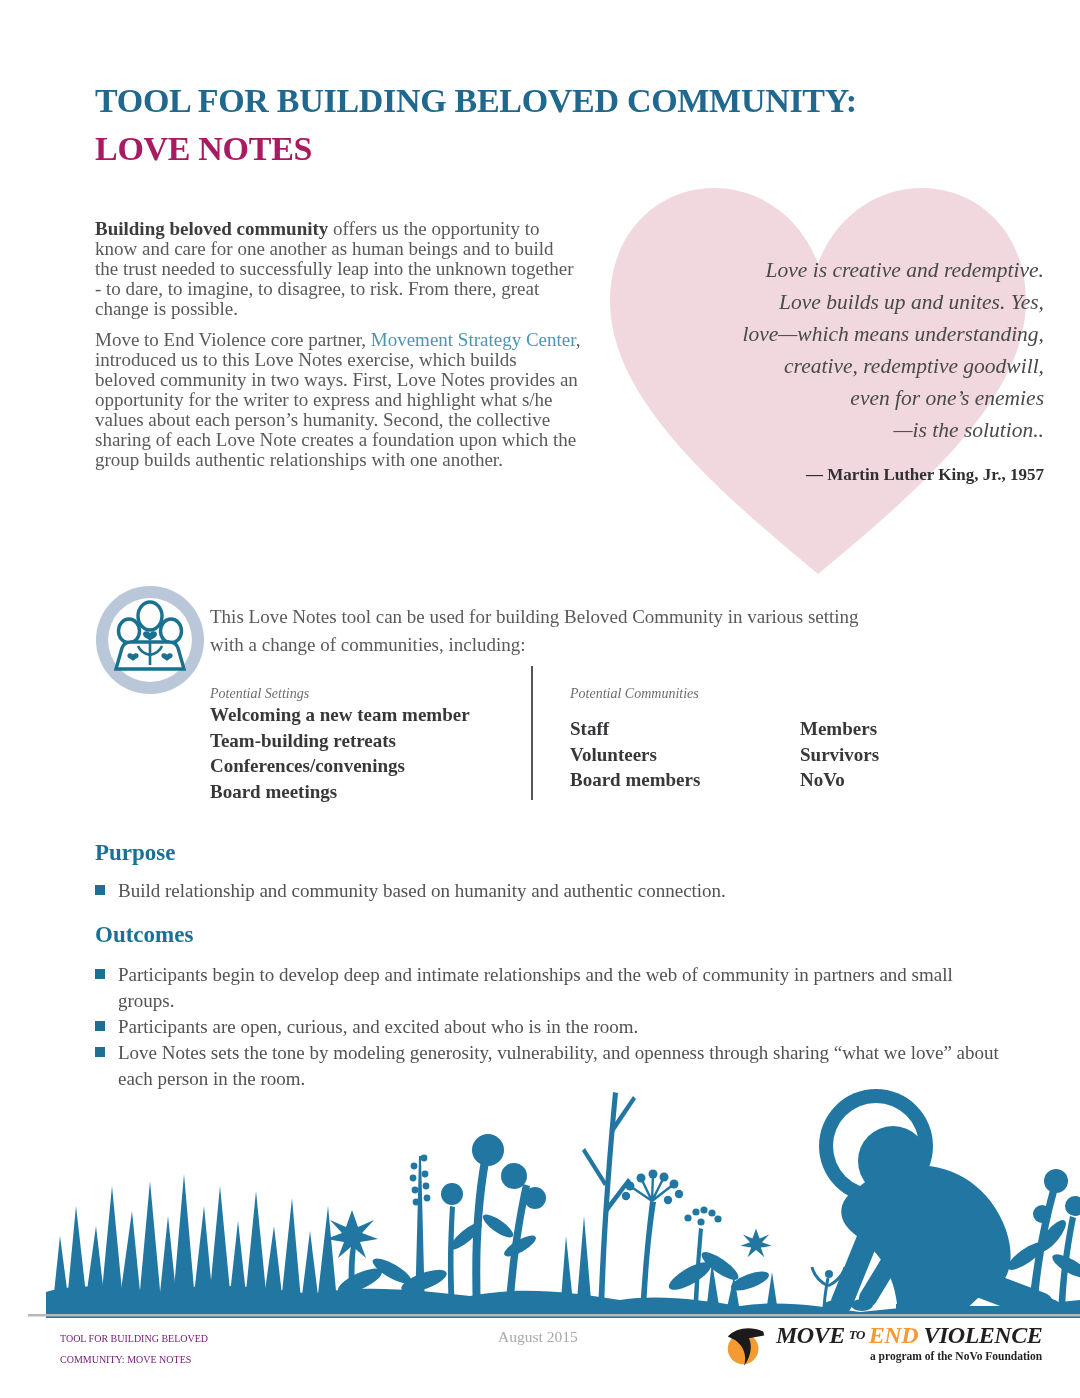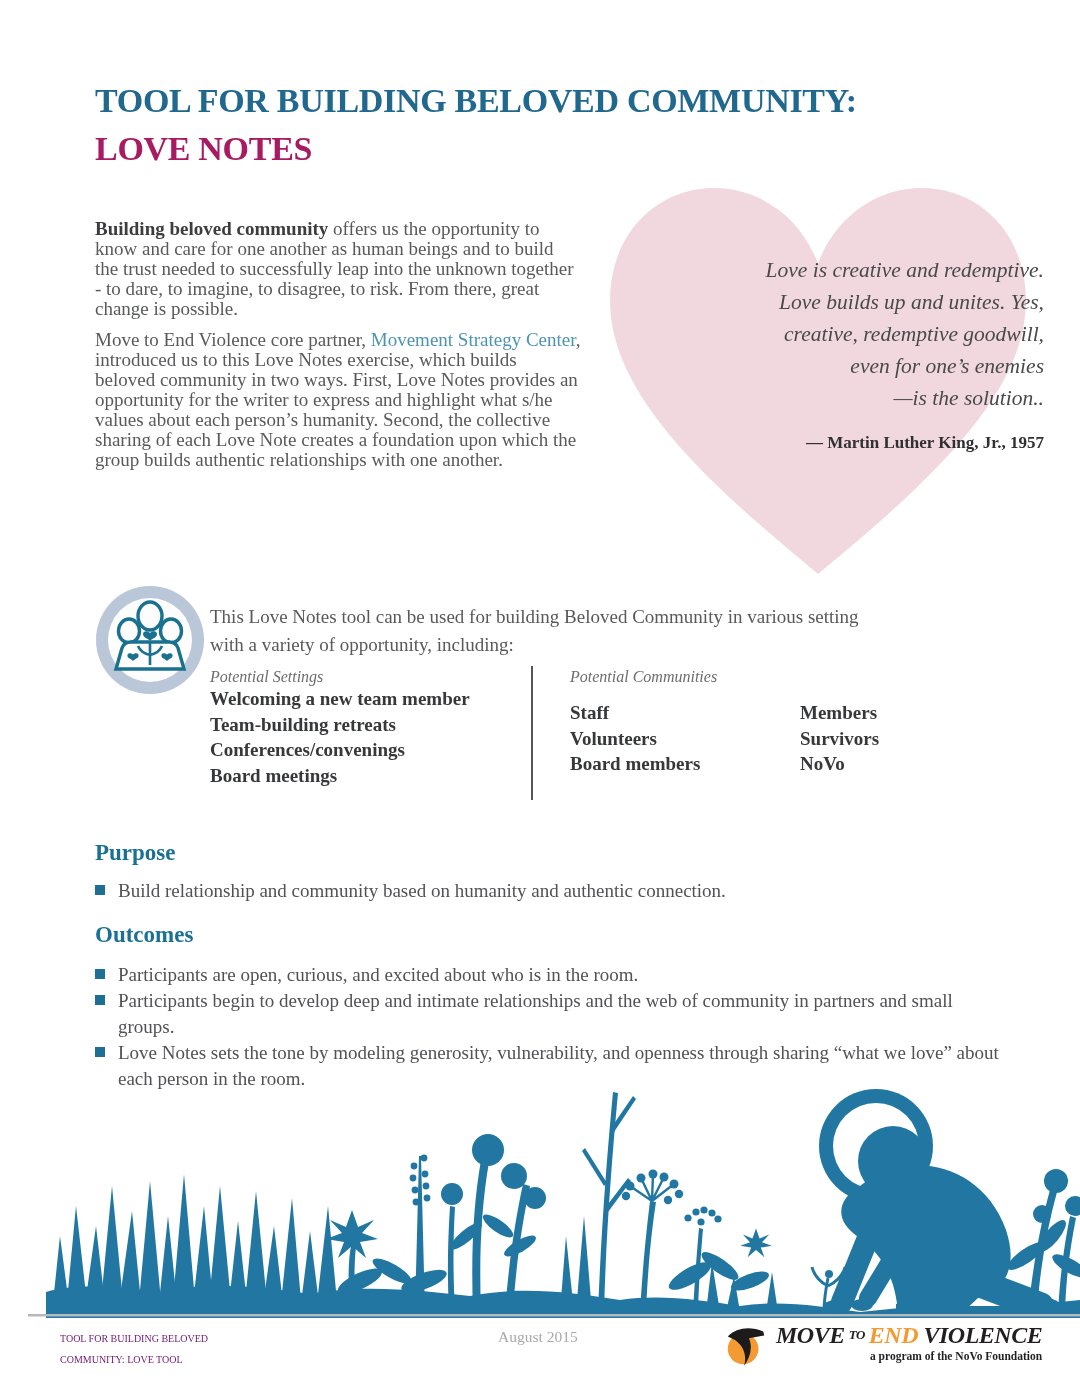--- a/index.html
+++ b/index.html
@@ -25,21 +25,21 @@
          font-size:21.5px;line-height:32px;color:#48494b;}
   .quote-attr{margin-top:13px;font-style:normal;font-weight:700;font-size:17px;color:#303032;}
 
   
   .usage-icon{position:absolute;left:95px;top:585px;width:110px;height:110px;}
   .usage-text{position:absolute;left:210px;top:603px;font-size:19px;line-height:28px;color:#58595b;}
 
   
   .settings-col{position:absolute;left:210px;top:668px;}
   .comms-col{position:absolute;left:570px;top:668px;width:450px;}
-  .col-head{font-style:italic;font-size:16px;color:#6b6c6e;}
+  .col-head{font-style:italic;font-size:14px;color:#6b6c6e;margin-top:18px;}
   .bold-item{font-weight:700;font-size:19px;line-height:25.5px;color:#37383a;}
   .settings-col .bold-item:first-of-type{margin-top:14px;}
   .comm-row{display:flex;margin-top:14px;}
   .comm-sub1{width:230px;}
   .vdivider{position:absolute;left:531px;top:666px;width:2px;height:134px;background:#55565a;}
 
   
   .sec-h{position:absolute;left:95px;margin:0;font-size:23px;font-weight:700;color:#1a7195;}
   .purpose-h{top:840px;}
   .outcomes-h{top:922px;}
@@ -78,20 +78,21 @@
     <p class="p2"><span>Move to End Violence core partner, </span><a class="link">Movement Strategy Center</a><span>, introduced us to this Love Notes exercise, which builds beloved community in two ways. First, Love Notes provides an opportunity for the writer to express and highlight what s/he values about each person’s humanity. Second, the collective sharing of each Love Note creates a foundation upon which the group builds authentic relationships with one another.</span></p>
   </div>
 
   <div class="heart-wrap">
     <svg class="heart-svg" viewBox="0 0 100 88" preserveAspectRatio="none">
       <path d="M50 85 C26 66 4 47 4 27 C4 12 15 3 27 3 C37 3 46 9 50 19 C54 9 63 3 73 3 C85 3 96 12 96 27 C96 47 74 66 50 85 Z" fill="#f1d8de"></path>
     </svg>
     <div class="quote">
       <div>Love is creative and redemptive.</div>
       <div>Love builds up and unites. Yes,</div>
+      <div>love—which means understanding,</div>
       <div>creative, redemptive goodwill,</div>
       <div>even for one’s enemies</div>
       <div>—is the solution..</div>
       <div class="quote-attr">— Martin Luther King, Jr., 1957</div>
     </div>
   </div>
 
   <div class="usage-icon">
     <svg viewBox="0 0 110 110" width="110" height="110">
       <circle cx="55" cy="55" r="54" fill="#b9c7d9"></circle>
@@ -107,21 +108,21 @@
       </g>
       <g fill="#19718f">
         <path d="M55 56 c -2 -3 -7 -3 -7 -7 c 0 -3 4 -4 7 -1 c 3 -3 7 -2 7 1 c 0 4 -5 4 -7 7 Z"></path>
         <path d="M38 76 c -1.6 -2.4 -5.6 -2.4 -5.6 -5.6 c 0 -2.4 3.2 -3.2 5.6 -0.8 c 2.4 -2.4 5.6 -1.6 5.6 0.8 c 0 3.2 -4 3.2 -5.6 5.6 Z"></path>
         <path d="M72 76 c -1.6 -2.4 -5.6 -2.4 -5.6 -5.6 c 0 -2.4 3.2 -3.2 5.6 -0.8 c 2.4 -2.4 5.6 -1.6 5.6 0.8 c 0 3.2 -4 3.2 -5.6 5.6 Z"></path>
       </g>
     </svg>
   </div>
   <div class="usage-text">
     <div>This Love Notes tool can be used for building Beloved Community in various setting</div>
-    <div>with a variety of opportunity, including:</div>
+    <div>with a change of communities, including:</div>
   </div>
 
   <div class="settings-col">
     <div class="col-head">Potential Settings</div>
     <div class="bold-item">Welcoming a new team member</div>
     <div class="bold-item">Team-building retreats</div>
     <div class="bold-item">Conferences/convenings</div>
     <div class="bold-item">Board meetings</div>
   </div>
   <div class="vdivider"></div>
@@ -141,22 +142,22 @@
     </div>
   </div>
 
   <h2 class="sec-h purpose-h">Purpose</h2>
   <ul class="blist purpose-list">
     <li>Build relationship and community based on humanity and authentic connection.</li>
   </ul>
 
   <h2 class="sec-h outcomes-h">Outcomes</h2>
   <ul class="blist outcomes-list">
+    <li>Participants begin to develop deep and intimate relationships and the web of community in partners and small groups.</li>
     <li>Participants are open, curious, and excited about who is in the room.</li>
-    <li>Participants begin to develop deep and intimate relationships and the web of community in partners and small groups.</li>
     <li>Love Notes sets the tone by modeling generosity, vulnerability, and openness through sharing “what we love” about each person in the room.</li>
   </ul>
 
   <div class="illustration">
     <svg viewBox="0 0 1080 232" width="1080" height="232">
       <g fill="#2177a2" stroke="none">
 
         <path d="M46 232 L46 206 C 80 196 120 202 160 206 C 200 196 260 200 310 208 C 360 198 420 204 470 210 C 520 200 570 206 620 214 C 660 208 700 214 740 220 C 780 214 820 220 860 226 L 900 222 C 950 218 1000 222 1040 218 L 1080 214 L 1080 232 Z"></path>
 
         <path d="M52 226 L60 150 L70 226 Z"></path>
@@ -273,21 +274,21 @@
         </g>
         <circle cx="829" cy="188" r="4" fill="#2177a2"></circle>
       </g>
 
       <rect x="28" y="228" width="1052" height="2.5" fill="#b6b8ba"></rect>
     </svg>
   </div>
 
   <div class="f-title">
     <div>TOOL FOR BUILDING BELOVED</div>
-    <div>COMMUNITY: LOVE TOOL</div>
+    <div>COMMUNITY: MOVE NOTES</div>
   </div>
   <div class="f-date">August 2015</div>
 
   <div class="f-logo">
     <svg class="swoosh" viewBox="0 0 44 48">
       <circle cx="19" cy="28" r="16" fill="#f49a33"></circle>
       <path d="M3 15 C 12 6 26 4 40 10 L 41 14 L 25 17 C 29 25 27 36 20 46 C 23 35 20 26 11 19 Z" fill="#1c1a1b"></path>
     </svg>
     <div class="logo-text">
       <div class="logo-line"><span class="lg-move">MOVE</span><span class="lg-to">TO</span><span class="lg-end">END</span><span> </span><span class="lg-violence">VIOLENCE</span></div>

